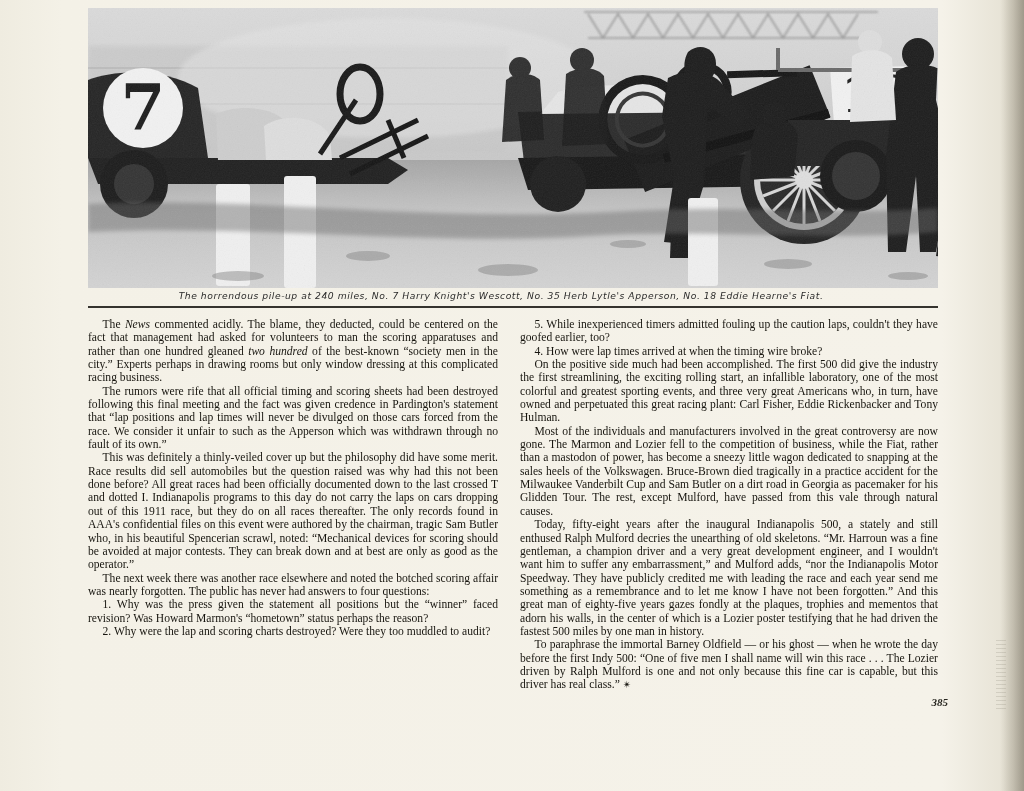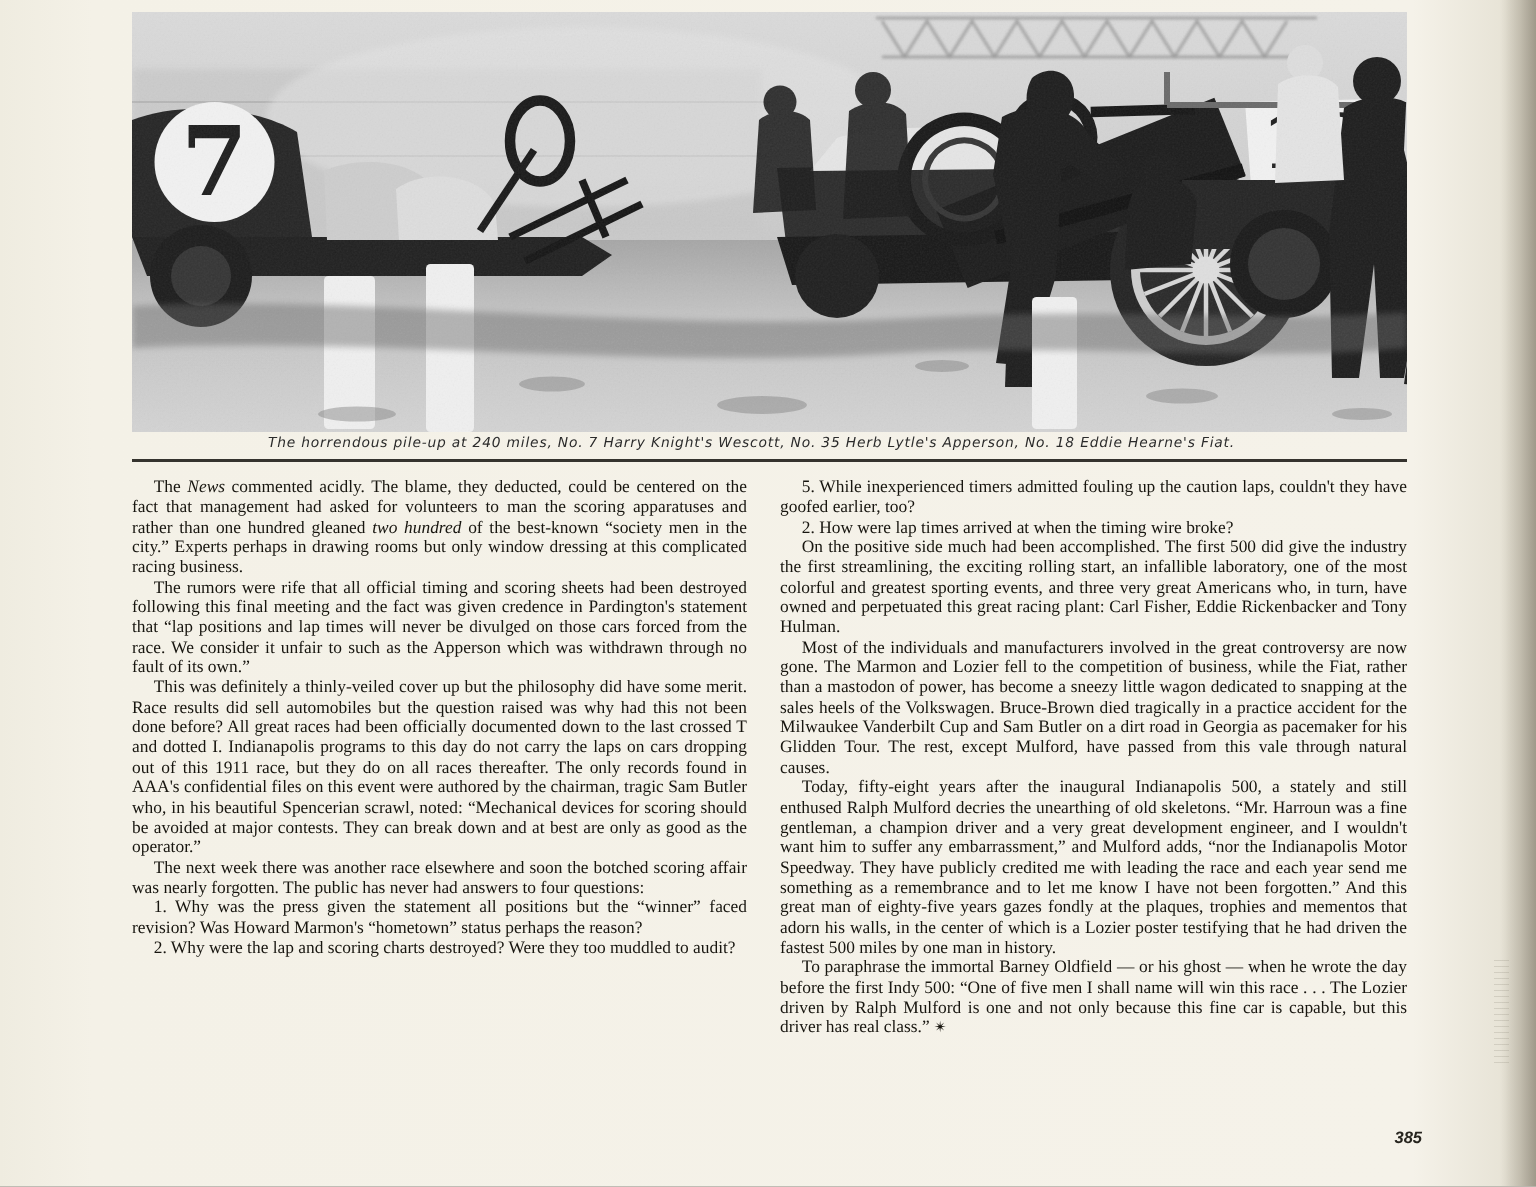--- a/index.html
+++ b/index.html
@@ -97,22 +97,22 @@
   .endmark {
     font-family: "DejaVu Sans", sans-serif;
     font-size: 10px;
     font-style: normal;
     letter-spacing: 0;
   }
 
   .folio {
     position: absolute;
     right: 76px;
-    top: 753px;
-    font-family: Liberation Sans, sans-serif;
+    top: 696px;
+    font-family: Liberation Serif, serif;
     font-style: italic;
     font-weight: bold;
     font-size: 11px;
     color: #26241e;
   }
 
   
   .bleed {
     position: absolute;
     right: 18px;
@@ -313,28 +313,28 @@
     </svg>
   </div>
 
   <div class="caption">The horrendous pile-up at 240 miles, No. 7 Harry Knight's Wescott, No. 35 Herb Lytle's Apperson, No. 18 Eddie Hearne's Fiat.</div>
   <div class="rule"></div>
 
   <div class="col col-left" id="col-left">
       <p><span>The </span><em>News</em><span> commented acidly. The blame, they deducted, could be centered on the fact that management had asked for volunteers to man the scoring apparatuses and rather than one hundred gleaned </span><em>two hundred</em><span> of the best-known “society men in the city.” Experts perhaps in drawing rooms but only window dressing at this complicated racing business.</span></p>
       <p><span>The rumors were rife that all official timing and scoring sheets had been destroyed following this final meeting and the fact was given credence in Pardington's statement that “lap positions and lap times will never be divulged on those cars forced from the race. We consider it unfair to such as the Apperson which was withdrawn through no fault of its own.”</span></p>
       <p><span>This was definitely a thinly-veiled cover up but the philosophy did have some merit. Race results did sell automobiles but the question raised was why had this not been done before? All great races had been officially documented down to the last crossed T and dotted I. Indianapolis programs to this day do not carry the laps on cars dropping out of this 1911 race, but they do on all races thereafter. The only records found in AAA's confidential files on this event were authored by the chairman, tragic Sam Butler who, in his beautiful Spencerian scrawl, noted: “Mechanical devices for scoring should be avoided at major contests. They can break down and at best are only as good as the operator.”</span></p>
-      <p><span>The next week there was another race elsewhere and soon the botched scoring affair was nearly forgotten. The public has never had answers to four questions:</span></p>
+      <p><span>The next week there was another race elsewhere and noted the botched scoring affair was nearly forgotten. The public has never had answers to four questions:</span></p>
       <p><span>1. Why was the press given the statement all positions but the “winner” faced revision? Was Howard Marmon's “hometown” status perhaps the reason?</span></p>
       <p><span>2. Why were the lap and scoring charts destroyed? Were they too muddled to audit?</span></p>
     </div>
 
   <div class="col col-right" id="col-right">
       <p><span>5. While inexperienced timers admitted fouling up the caution laps, couldn't they have goofed earlier, too?</span></p>
-      <p><span>2. How were lap times arrived at when the timing wire broke?</span></p>
+      <p><span>4. How were lap times arrived at when the timing wire broke?</span></p>
       <p><span>On the positive side much had been accomplished. The first 500 did give the industry the first streamlining, the exciting rolling start, an infallible laboratory, one of the most colorful and greatest sporting events, and three very great Americans who, in turn, have owned and perpetuated this great racing plant: Carl Fisher, Eddie Rickenbacker and Tony Hulman.</span></p>
       <p><span>Most of the individuals and manufacturers involved in the great controversy are now gone. The Marmon and Lozier fell to the competition of business, while the Fiat, rather than a mastodon of power, has become a sneezy little wagon dedicated to snapping at the sales heels of the Volkswagen. Bruce-Brown died tragically in a practice accident for the Milwaukee Vanderbilt Cup and Sam Butler on a dirt road in Georgia as pacemaker for his Glidden Tour. The rest, except Mulford, have passed from this vale through natural causes.</span></p>
       <p><span>Today, fifty-eight years after the inaugural Indianapolis 500, a stately and still enthused Ralph Mulford decries the unearthing of old skeletons. “Mr. Harroun was a fine gentleman, a champion driver and a very great development engineer, and I wouldn't want him to suffer any embarrassment,” and Mulford adds, “nor the Indianapolis Motor Speedway. They have publicly credited me with leading the race and each year send me something as a remembrance and to let me know I have not been forgotten.” And this great man of eighty-five years gazes fondly at the plaques, trophies and mementos that adorn his walls, in the center of which is a Lozier poster testifying that he had driven the fastest 500 miles by one man in history.</span></p>
       <p><span>To paraphrase the immortal Barney Oldfield — or his ghost — when he wrote the day before the first Indy 500: “One of five men I shall name will win this race . . . The Lozier driven by Ralph Mulford is one and not only because this fine car is capable, but this driver has real class.” </span><span class="endmark">✴</span></p>
     </div>
 
   <div class="bleed"></div>
   <div class="folio">385</div>
   <div class="page-edge-right"></div>
 

